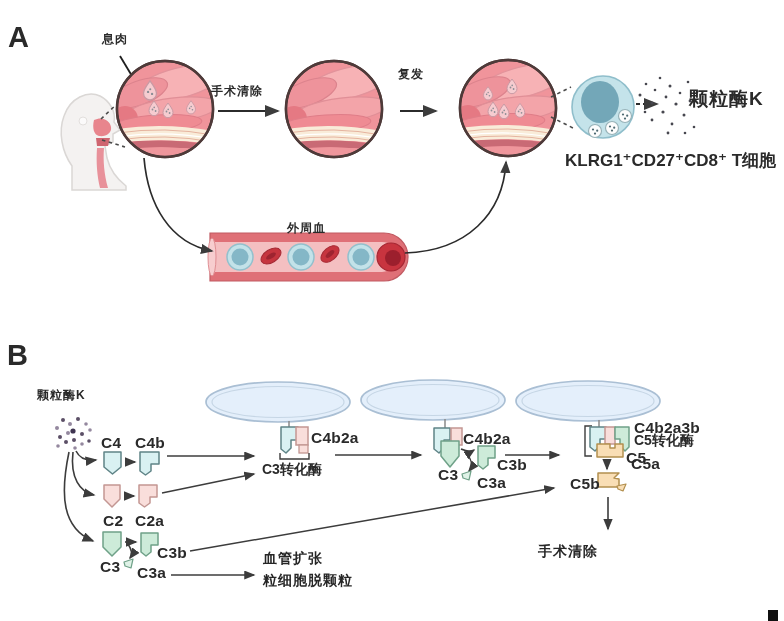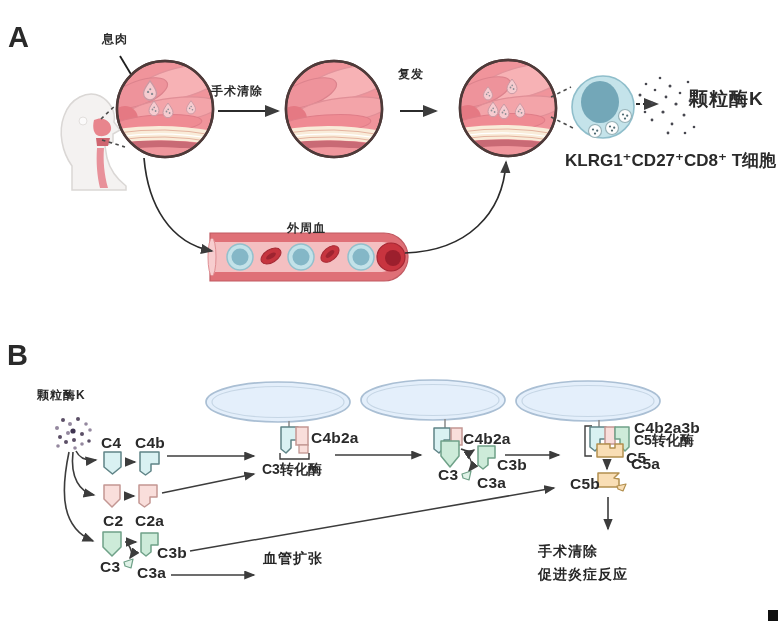--- a/index.html
+++ b/index.html
@@ -300,20 +300,20 @@
 <div class="lbl prot" style="left:477px;top:474px">C3a</div>
 
 <div class="lbl prot" style="left:634px;top:419px">C4b2a3b</div>
 <div class="lbl conv" style="left:634px;top:433px">C5转化酶</div>
 <div class="lbl prot" style="left:626px;top:449px">C5</div>
 <div class="lbl prot" style="left:570px;top:475px">C5b</div>
 <div class="lbl prot" style="left:631px;top:455px">C5a</div>
 
 <div class="effects" style="left:263px;top:548px">
   <div>血管扩张</div>
+  <div>粒细胞脱颗粒</div>
 </div>
 <div class="effects" style="left:538px;top:540px;line-height:23px">
   <div>手术清除</div>
-  <div>促进炎症反应</div>
 </div>
 
 <div class="corner"></div>
 </div>
 
 </body></html>

